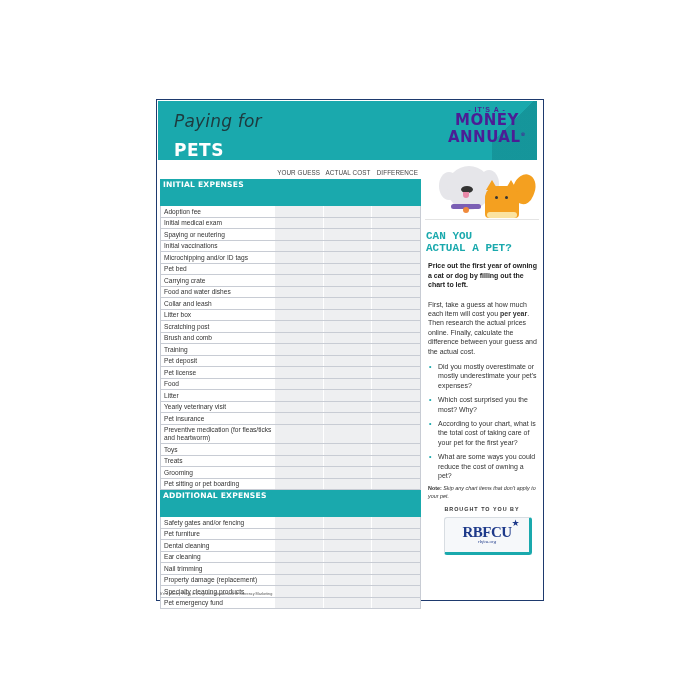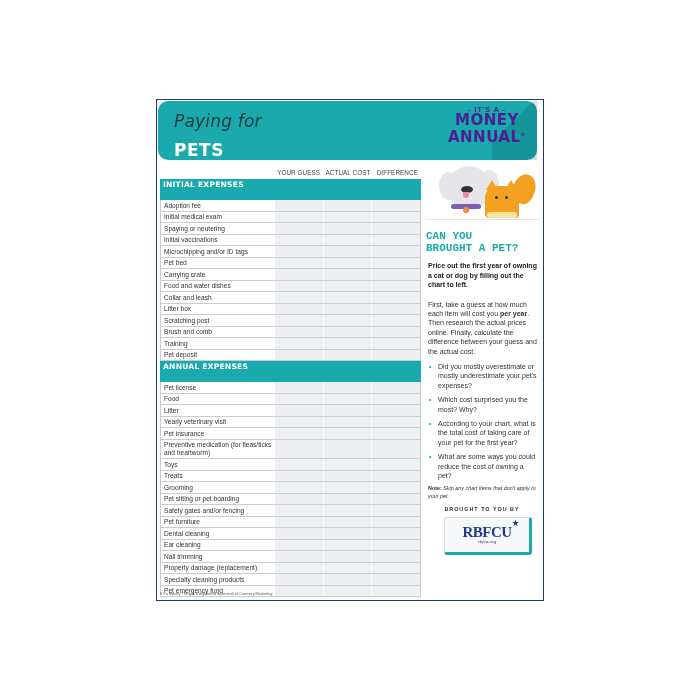--- a/index.html
+++ b/index.html
@@ -1,30 +1,30 @@
 <!DOCTYPE html>
 <html><head>
 <meta charset="utf-8">
 <style>
   html, body { margin:0; padding:0; background:#ffffff; }
   body { width:700px; height:700px; position:relative; font-family:"Liberation Sans", sans-serif; overflow:hidden; }
   .page { position:absolute; left:156px; top:99px; width:388px; height:502px; border:1.5px solid #1e3a6e; background:#fff; box-sizing:border-box; }
-  .header { position:absolute; left:1px; top:1px; width:379px; height:59px; background:#1aa9ad;border-radius:10px; }
+  .header { position:absolute; left:1px; top:1px; width:379px; height:59px; background:#1aa9ad; }
   .title-top { position:absolute; left:16px; top:10px; font-size:17px; font-style:italic; color:#1e3a3e; font-family:"DejaVu Sans", sans-serif; font-weight:300; letter-spacing:0.2px; }
   .title-bottom { position:absolute; left:16px; top:39px; font-size:17px; font-weight:bold; color:#ffffff; font-family:"DejaVu Sans", sans-serif; letter-spacing:0.5px; }
   .logo { position:absolute; right:10px; top:5px; width:80px; text-align:center; color:#4c1d95; }
   .logo-small { font-size:7px; font-weight:bold; letter-spacing:1px; display:block; }
   .logo-big { font-size:15px; font-weight:bold; line-height:14px; display:block; font-family:"DejaVu Sans", sans-serif; letter-spacing:0.5px; }
   .logo-shadow { position:absolute; right:0; top:0; width:45px; height:59px; background:linear-gradient(135deg, rgba(0,0,0,0) 40%, rgba(0,60,70,0.18) 40%); }
 
   .col-heads { position:absolute; left:117px; top:69px; width:148px; display:flex; font-size:6.3px; color:#444; letter-spacing:0.1px; }
   .col-heads span { flex:1; text-align:center; white-space:nowrap; }
 
   .table { position:absolute; left:3px; top:79px; width:261px; }
-  .section-head { background:#1aa9ad; color:#fff; font-weight:bold; font-size:7.6px; height:21px; line-height:11px; padding-left:3px; letter-spacing:0.2px; font-family:"DejaVu Sans", sans-serif; }
+  .section-head { background:#1aa9ad; color:#fff; font-weight:bold; font-size:7.6px; height:27px; line-height:11px; padding-left:3px; letter-spacing:0.2px; font-family:"DejaVu Sans", sans-serif; }
   .row { display:flex; border-bottom:1px solid #c8ccd4; border-left:1px solid #c8ccd4; border-right:1px solid #c8ccd4; min-height:10.4px; box-sizing:border-box; }
   .row .label { width:110px; font-size:6.6px; color:#333; padding:1.5px 0 1px 3px; line-height:8px; background:#fff; }
   .row .cell { flex:1; background:#eeeff1; border-left:1px solid #ffffff; }
   .row.tall .label { line-height:8px; }
 
   .side { position:absolute; left:268px; top:62px; width:114px; }
   .pets-art { position:relative; width:114px; height:62px; }
   .dog-head { position:absolute; left:22px; top:4px; width:44px; height:44px; border-radius:50%; background:#e6e6ea; }
   .dog-fur1 { position:absolute; left:14px; top:10px; width:20px; height:28px; border-radius:50%; background:#e6e6ea; }
   .dog-fur2 { position:absolute; left:54px; top:8px; width:20px; height:28px; border-radius:50%; background:#e6e6ea; }
@@ -157,21 +157,20 @@
         <div class="cell"></div>
         <div class="cell"></div>
         <div class="cell"></div>
       </div>
       <div class="row">
         <div class="label">Pet deposit</div>
         <div class="cell"></div>
         <div class="cell"></div>
         <div class="cell"></div>
       </div>
-      <div class="section-head">ANNUAL EXPENSES</div>
       <div class="row">
         <div class="label">Pet license</div>
         <div class="cell"></div>
         <div class="cell"></div>
         <div class="cell"></div>
       </div>
       <div class="row">
         <div class="label">Food</div>
         <div class="cell"></div>
         <div class="cell"></div>
@@ -218,20 +217,21 @@
         <div class="cell"></div>
         <div class="cell"></div>
         <div class="cell"></div>
       </div>
       <div class="row">
         <div class="label">Pet sitting or pet boarding</div>
         <div class="cell"></div>
         <div class="cell"></div>
         <div class="cell"></div>
       </div>
+      <div class="section-head">ADDITIONAL EXPENSES</div>
       <div class="row">
         <div class="label">Safety gates and/or fencing</div>
         <div class="cell"></div>
         <div class="cell"></div>
         <div class="cell"></div>
       </div>
       <div class="row">
         <div class="label">Pet furniture</div>
         <div class="cell"></div>
         <div class="cell"></div>
@@ -286,21 +286,21 @@
         <div class="dog-tag"></div>
       <div class="cat-tail"></div>
       <div class="cat-ear1"></div>
         <div class="cat-ear2"></div>
       <div class="cat-body"></div>
       <div class="cat-eye1"></div>
         <div class="cat-eye2"></div>
       <div class="cat-paws"></div>
       <div class="ground"></div>
     </div>
-    <h2><span>CAN YOU</span><br><span>BROUGHT A PET?</span></h2>
+    <h2><span>CAN YOU</span><br><span>ACTUAL A PET?</span></h2>
     <div class="lead">Price out the first year of owning a cat or dog by filling out the chart to left.</div>
     <div class="body"><span>First, take a guess at how much each item will cost you </span><b>per year</b><span>. Then research the actual prices online. Finally, calculate the difference between your guess and the actual cost.</span></div>
     <ul>
       <li><span class="dot">•</span><span>Did you mostly overestimate or mostly underestimate your pet's expenses?</span></li>
       <li><span class="dot">•</span><span>Which cost surprised you the most? Why?</span></li>
       <li><span class="dot">•</span><span>According to your chart, what is the total cost of taking care of your pet for the first year?</span></li>
       <li><span class="dot">•</span><span>What are some ways you could reduce the cost of owning a pet?</span></li>
     </ul>
     <div class="note"><b>Note:</b><span> Skip any chart items that don't apply to your pet.</span></div>
     <div class="brought">BROUGHT TO YOU BY</div>

